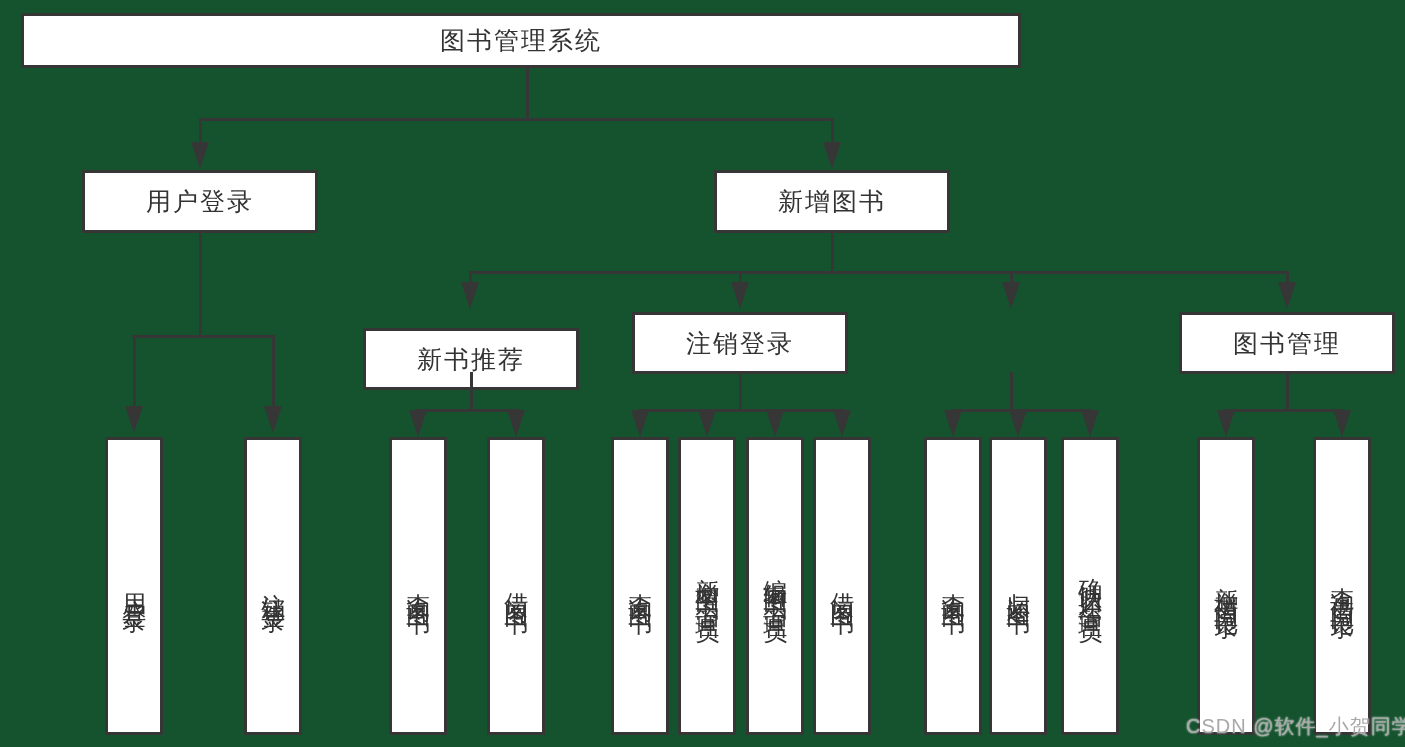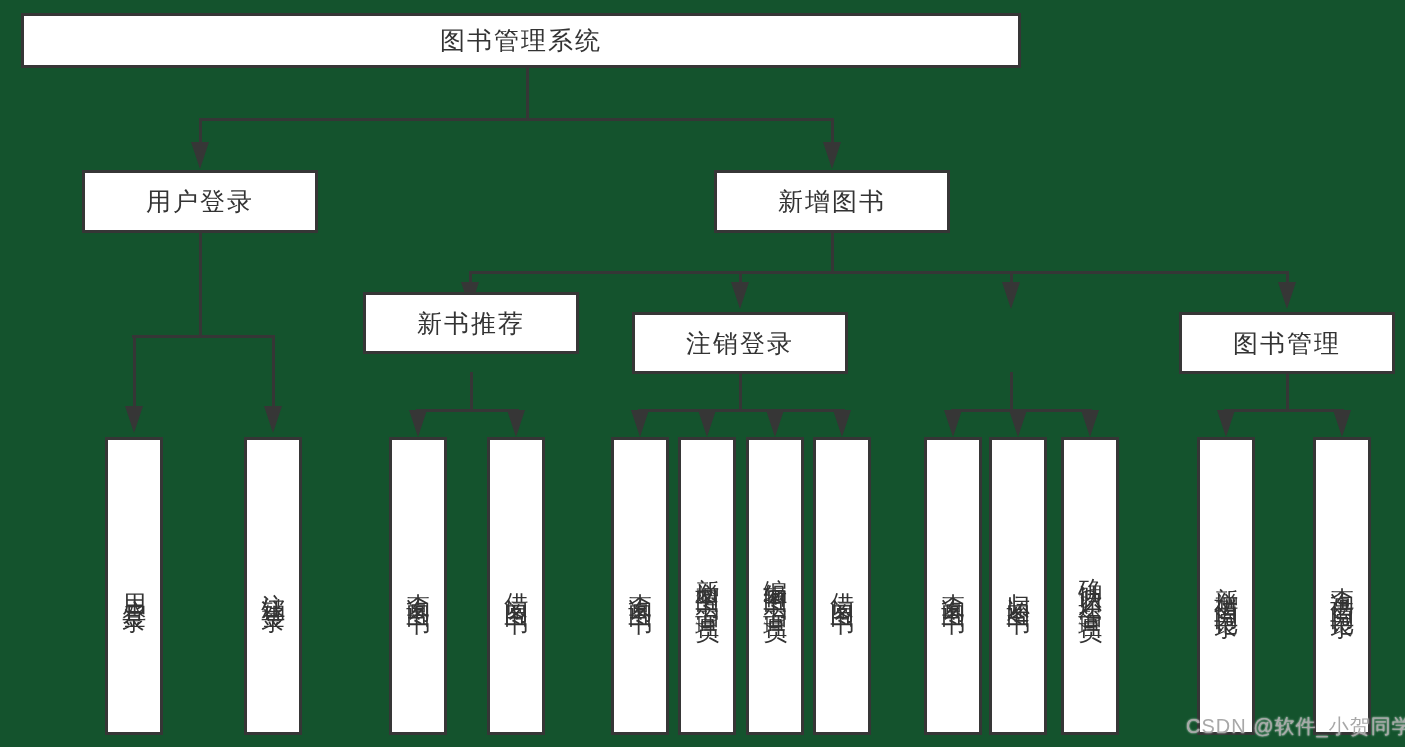--- a/index.html
+++ b/index.html
@@ -84,21 +84,21 @@
   <div class="hline" style="left:469px;top:271px;width:820px;"></div>
   <div class="shaft" style="left:469px;top:271px;height:13px;"></div>
   <div class="head" style="left:461px;top:282px;"></div>
   <div class="shaft" style="left:739px;top:271px;height:13px;"></div>
   <div class="head" style="left:731px;top:282px;"></div>
   <div class="shaft" style="left:1010px;top:271px;height:13px;"></div>
   <div class="head" style="left:1002px;top:282px;"></div>
   <div class="shaft" style="left:1286px;top:271px;height:13px;"></div>
   <div class="head" style="left:1278px;top:282px;"></div>
 
-  <div class="box hbox" style="left:363px;top:292px;width:216px;height:62px;">
+  <div class="box hbox" style="left:363px;top:328px;width:216px;height:62px;">
     <span class="label">新书推荐</span>
   </div>
   <div class="box hbox" style="left:632px;top:312px;width:216px;height:62px;">
     <span class="label">注销登录</span>
   </div>
   <div class="box hbox" style="left:1179px;top:312px;width:216px;height:62px;">
     <span class="label">图书管理</span>
   </div>
 
   <div class="vline" style="left:470px;top:372px;height:39px;"></div>

